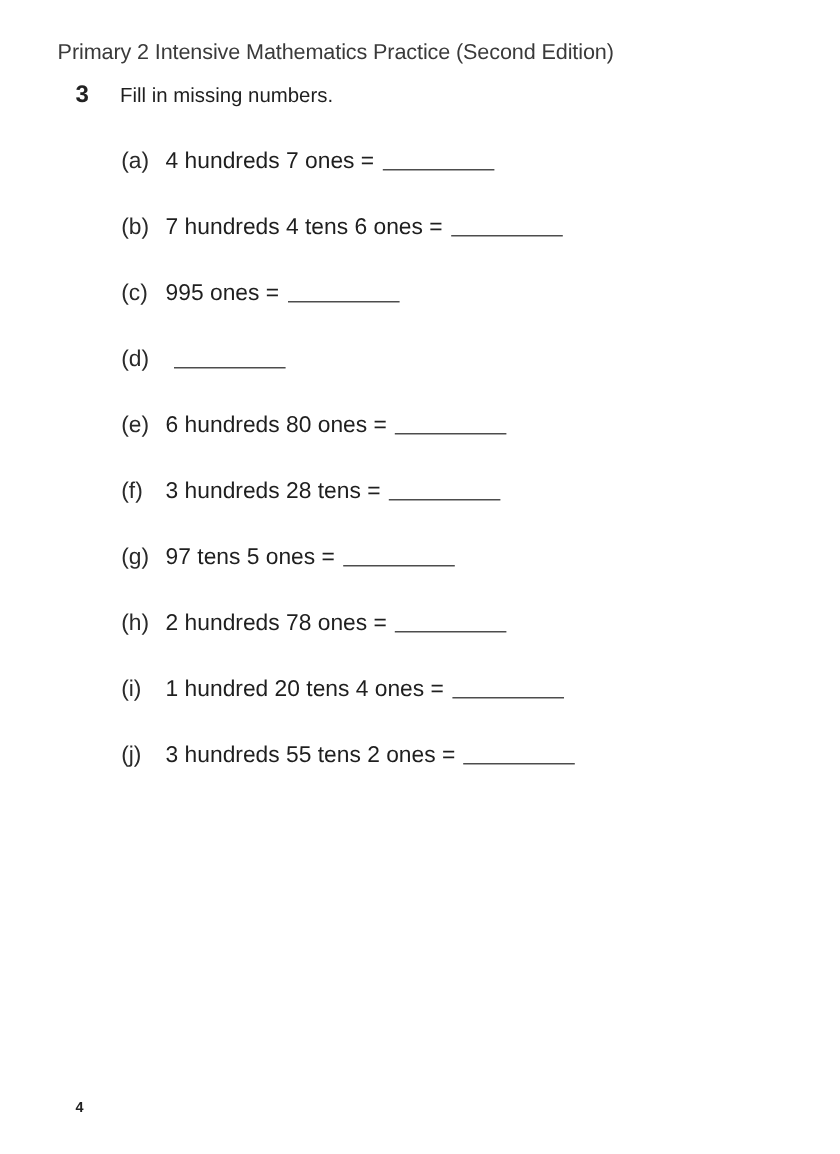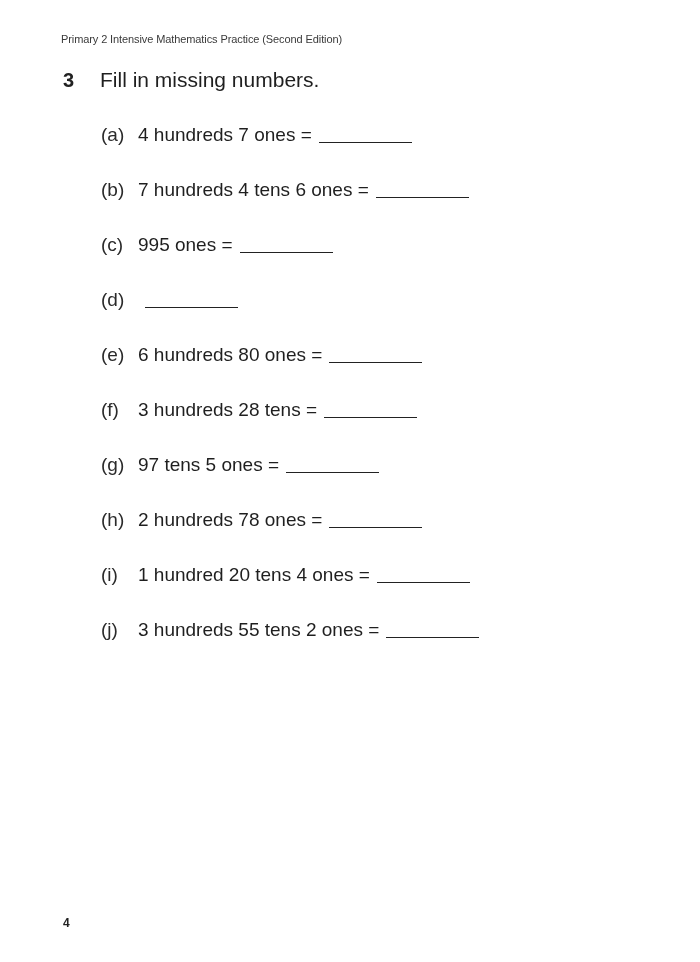--- a/index.html
+++ b/index.html
@@ -1,29 +1,29 @@
 <!DOCTYPE html>
 <html><head>
 <meta charset="utf-8">
 <style>
   html, body { margin: 0; padding: 0; }
   body {
     width: 700px; height: 962px; background: #ffffff; position: relative;
     font-family: "Liberation Sans", sans-serif; color: #1f1f1f; overflow: hidden;
   }
   .header {
-    position: absolute; left: 61px; top: 33px;
-    font-size: 11px; color: #3a3a3a; letter-spacing: -0.1px;
+    position: absolute; left: 48px; top: 33px;
+    font-size: 18px; color: #3a3a3a; letter-spacing: -0.1px;
   }
   .question {
     position: absolute; left: 63px; top: 68px;
     display: flex; align-items: baseline;
   }
   .qnum { font-size: 20px; font-weight: bold; width: 37px; color: #222; }
-  .qtext { font-size: 21px; color: #1f1f1f; }
+  .qtext { font-size: 17px; color: #1f1f1f; }
   .item {
     position: absolute; left: 101px; display: flex; align-items: baseline;
     font-size: 19px; color: #1f1f1f;
   }
   .label { width: 37px; color: #2a2a2a; }
   .expr { white-space: pre; text-align: center; }
   .blank {
     display: inline-block; width: 93px; height: 1px; border-bottom: 1.5px solid #222;
     margin-left: 7px; position: relative; top: 2px;
   }

